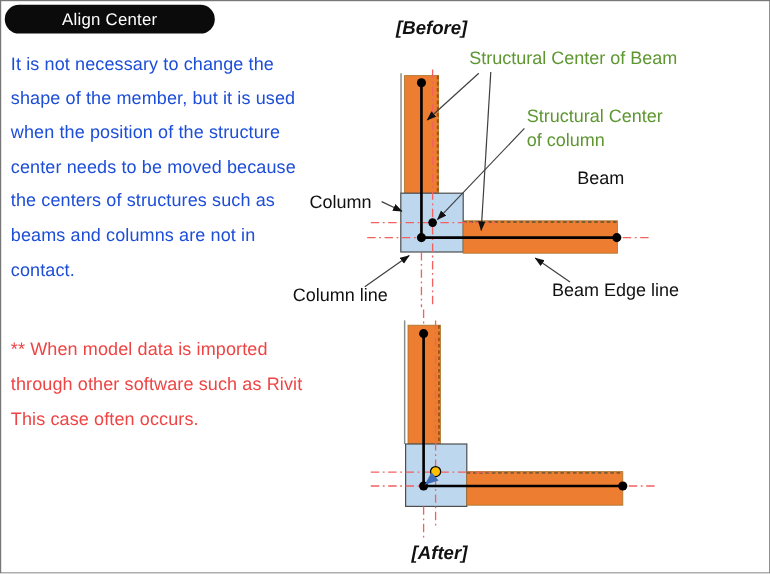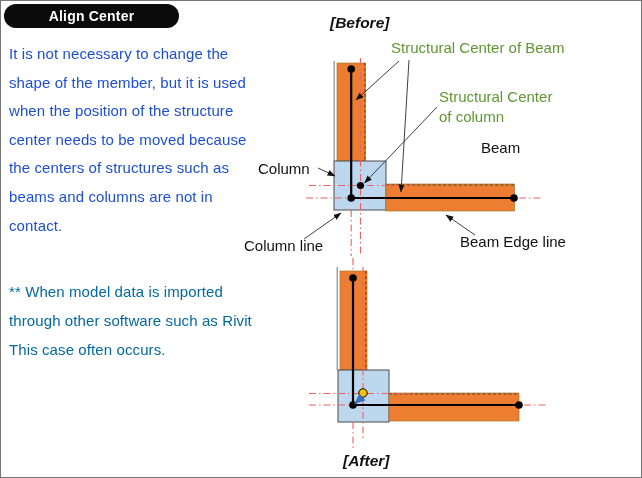--- a/index.html
+++ b/index.html
@@ -3,32 +3,32 @@
 <meta charset="utf-8">
 <style>
   html,body{margin:0;padding:0;background:#fff;}
   .stage{
     position:relative;width:642px;height:478px;background:#ffffff;
     border:1px solid #777;box-sizing:border-box;overflow:hidden;
     font-family:"Liberation Sans", sans-serif;
   }
   .pill{
     position:absolute;left:3px;top:3px;width:175px;height:24px;
-    background:#0b0b0b;border-radius:13px;color:#fff;font-weight:bold;
+    background:#0b0b0b;border-radius:13px;color:#fff;font-weight:normal;
     font-size:14px;display:flex;align-items:center;justify-content:center;
     letter-spacing:.2px;
   }
   .para{
     position:absolute;left:8px;top:39px;width:302px;
     font-size:15px;line-height:28.6px;color:#1d4ed8;
     white-space:pre-line;letter-spacing:.1px;
   }
   .note{
     position:absolute;left:8px;top:277px;width:302px;
-    font-size:15px;line-height:28.8px;color:#0369a1;
+    font-size:15px;line-height:28.8px;color:#ef4444;
     white-space:pre-line;letter-spacing:.1px;
   }
   svg.diagram{position:absolute;left:0;top:0;}
   svg text{font-family:"Liberation Sans", sans-serif;}
   .title-txt{font-size:15.5px;font-weight:bold;font-style:italic;fill:#111;}
   .green-txt{font-size:15px;fill:#5E9732;}
   .black-txt{font-size:15px;fill:#111;}
 </style>
 </head>
 <body>

